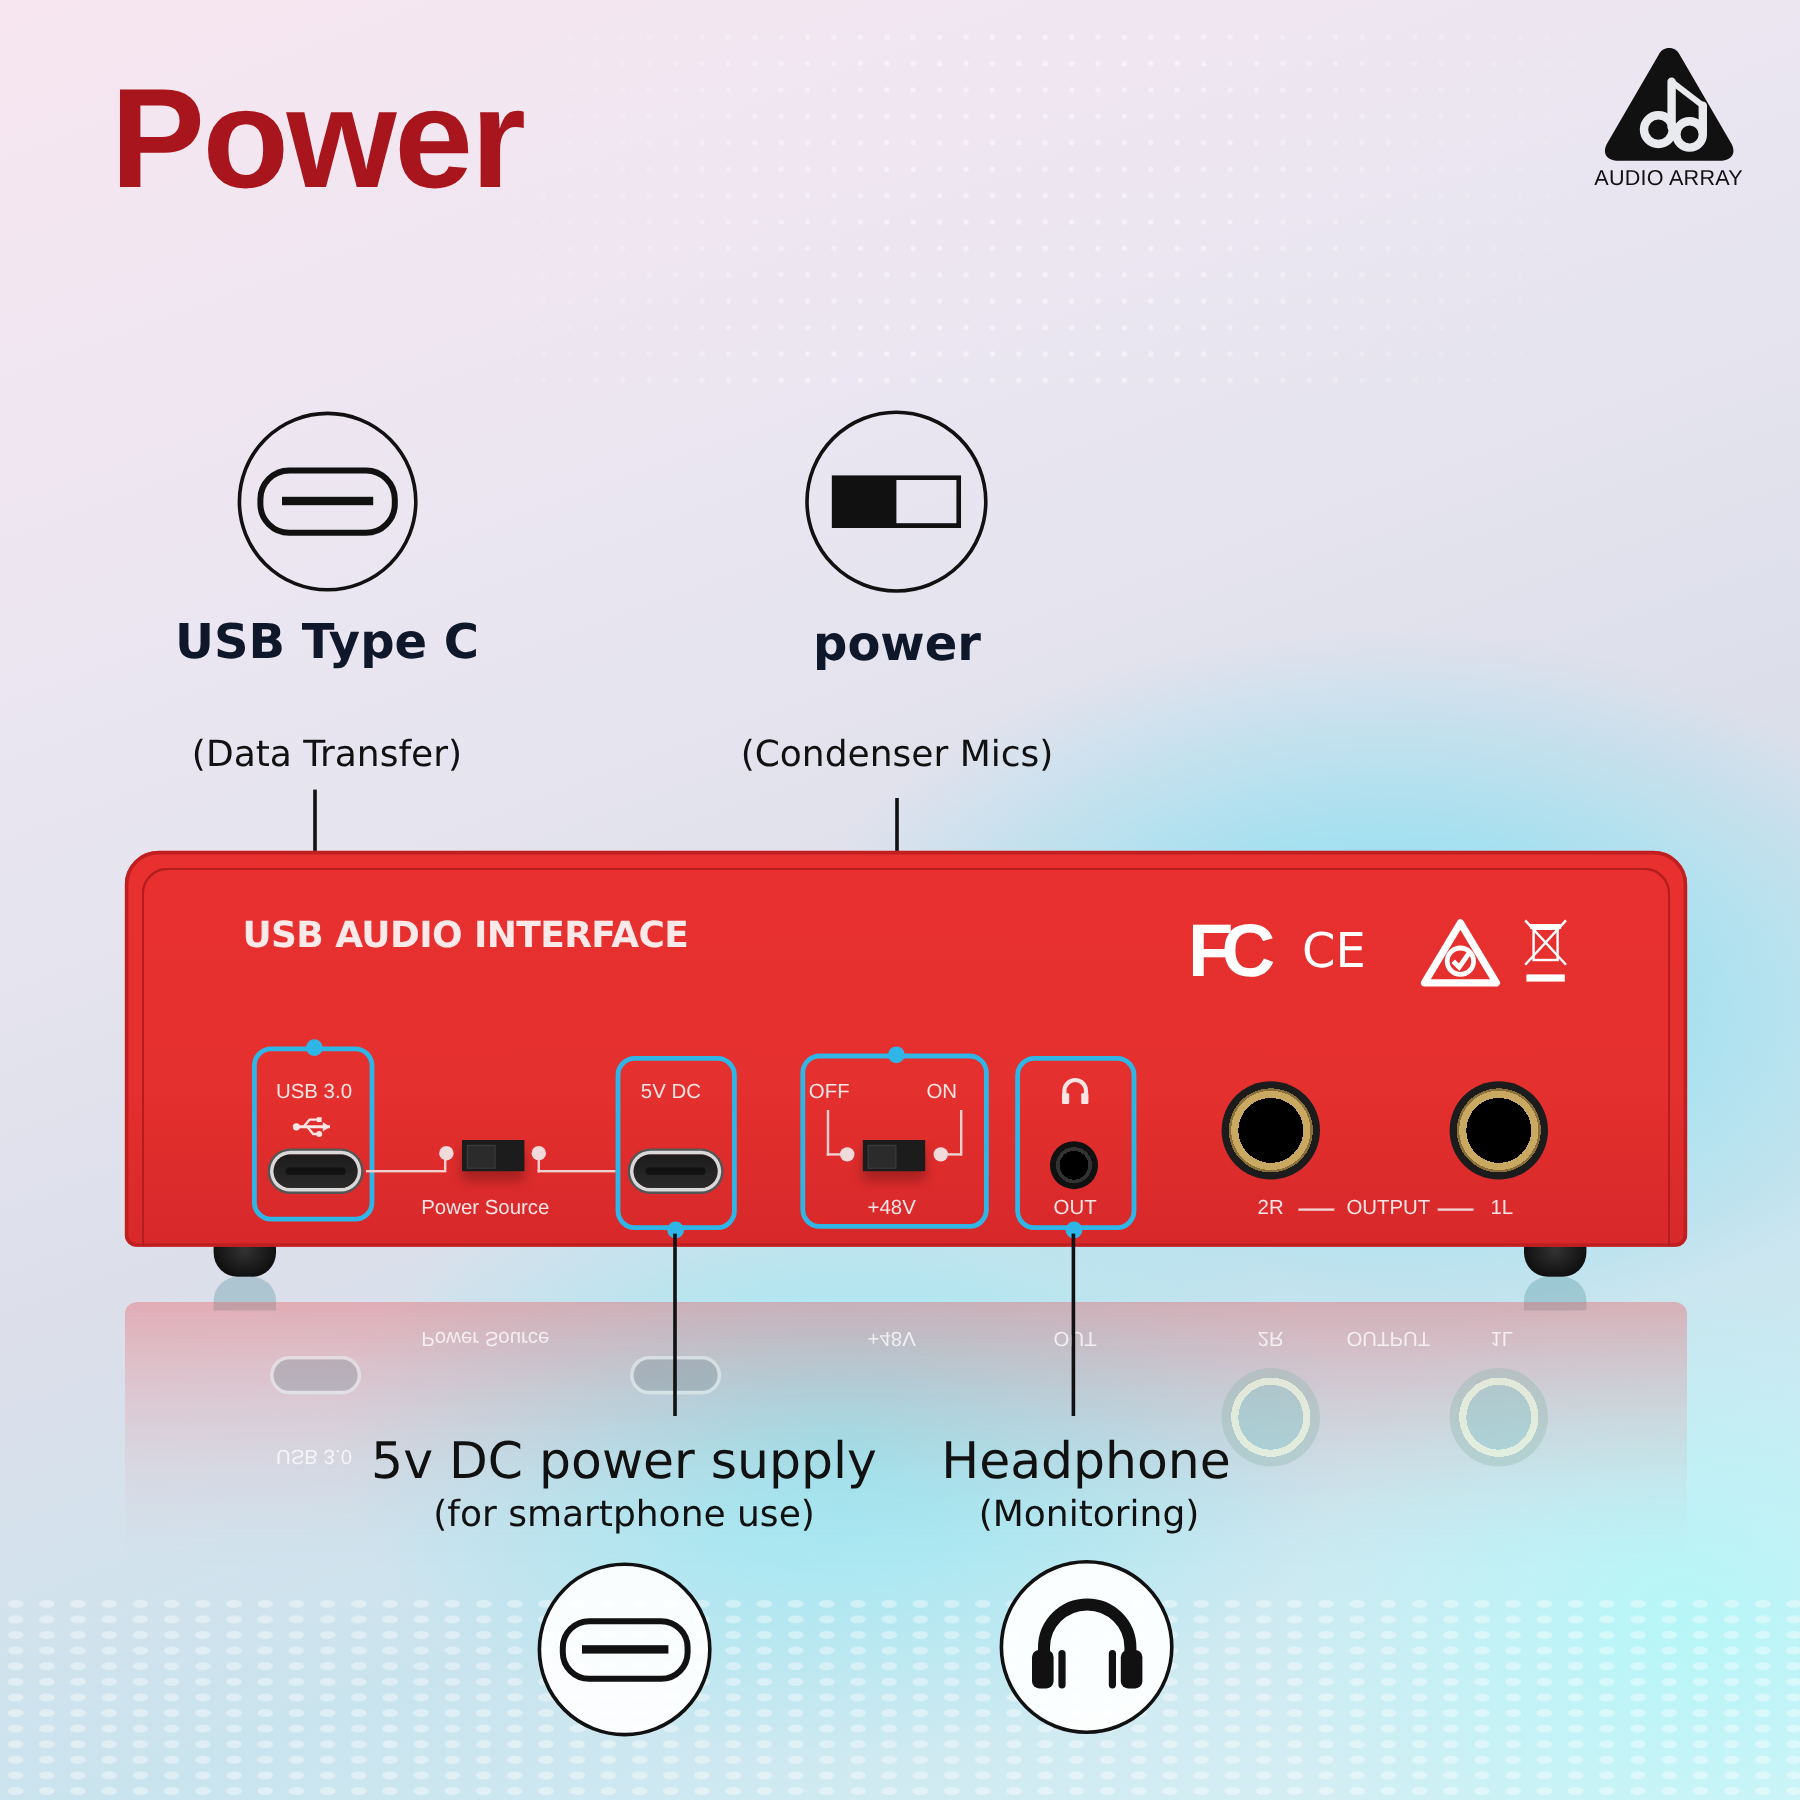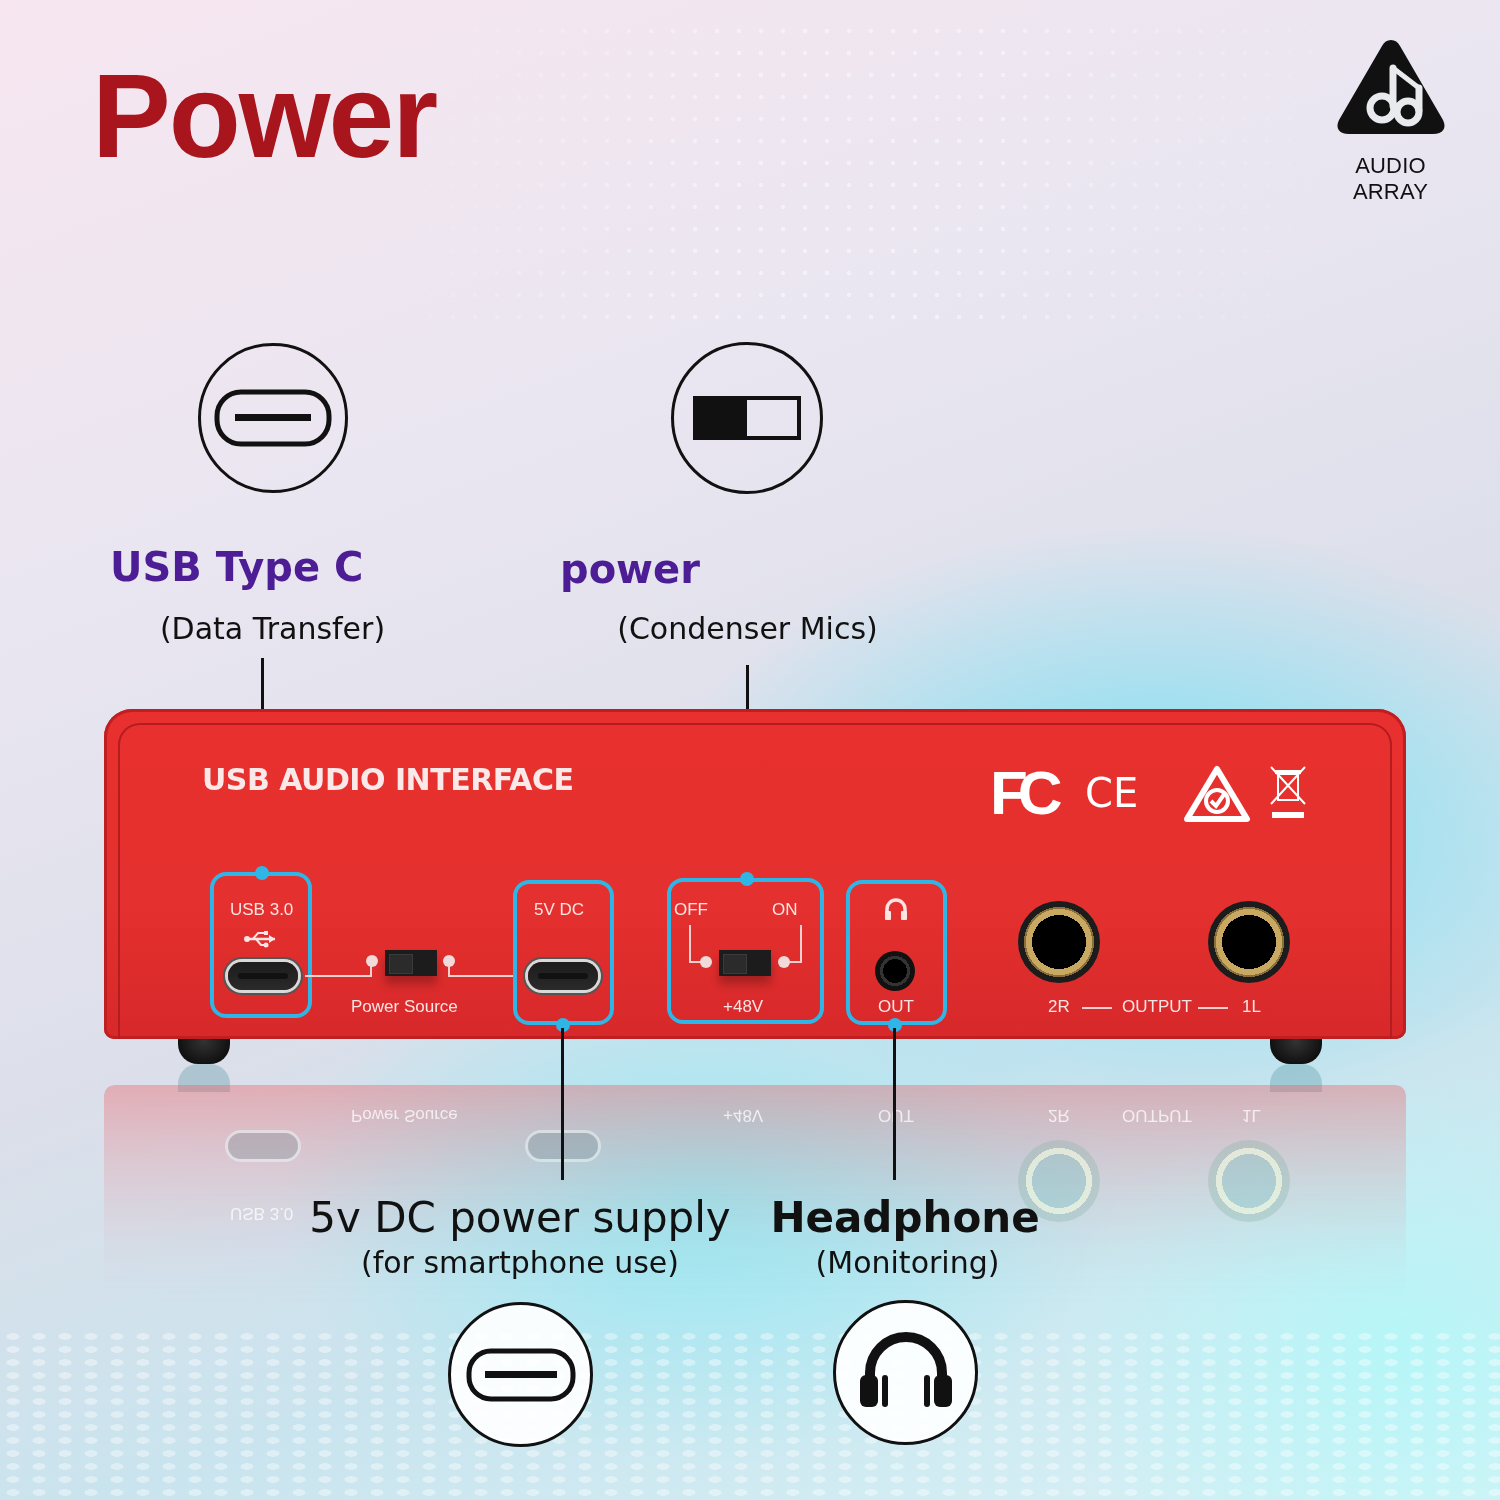--- a/index.html
+++ b/index.html
@@ -39,37 +39,37 @@
     line-height: 88px;
     letter-spacing: -2px;
   }
   .title div { display: block; }
 
   
   .logo { left: 1318px; top: 36px; width: 145px; text-align: center; }
   .logo svg { display: block; margin: 0 auto; }
   .logo-text {
     font-family: "Liberation Sans", sans-serif;
-    font-size: 22px; color: #111; letter-spacing: 0.2px; margin-top: 17px;
+    font-size: 18px; color: #111; letter-spacing: 0.2px; margin-top: 2px;
   }
 
   
   .circle {
     position: absolute; border-radius: 50%;
     border: 3px solid #111;
     display: flex; align-items: center; justify-content: center;
     background: rgba(255,255,255,0.0);
   }
   .circle.light { background: rgba(255,255,255,0.92); }
 
   .feat-title {
-    position: absolute; text-align: left;
+    position: absolute; text-align: center;
     font-family: "DejaVu Sans", sans-serif;
-    font-weight: 700; color: #4c1d95;
-    font-size: 40px; line-height: 46px; margin-top: 32px;
+    font-weight: 700; color: #0f172a;
+    font-size: 40px; line-height: 46px;
   }
   .feat-sub {
     position: absolute; text-align: center;
     font-family: "DejaVu Sans", sans-serif;
     color: #111; font-size: 30px; line-height: 34px;
   }
   .feat-title-light {
     position: absolute; text-align: center;
     font-family: "DejaVu Sans", sans-serif;
     color: #111; font-size: 42px; line-height: 46px; font-weight: 400;
@@ -316,21 +316,21 @@
 
 <div class="feat-title-light" style="left:290px; top:1195px; width:460px;">5v DC power supply</div>
 <div class="feat-sub" style="left:290px; top:1246px; width:460px;">(for smartphone use)</div>
 <div class="circle light" style="left:448px; top:1302px; width:145px; height:145px;">
   <svg width="112" height="60" viewBox="0 0 112 60">
     <rect x="4" y="6" width="104" height="48" rx="22" fill="none" stroke="#111" stroke-width="5"></rect>
     <rect x="20" y="26" width="72" height="7" fill="#111"></rect>
   </svg>
 </div>
 
-<div class="feat-title-light" style="left:760px; top:1195px; width:290px;font-weight:bold;">Headphone</div>
+<div class="feat-title-light" style="left:760px; top:1195px; width:290px;">Headphone</div>
 <div class="feat-sub" style="left:760px; top:1246px; width:295px;">(Monitoring)</div>
 <div class="circle light" style="left:833px; top:1300px; width:145px; height:145px;">
   <svg width="100" height="100" viewBox="0 0 100 100">
     <path d="M14 72 L14 50 A36 36 0 0 1 86 50 L86 72" fill="none" stroke="#111" stroke-width="10"></path>
     <rect x="4" y="52" width="18" height="32" rx="6" fill="#111"></rect>
     <rect x="78" y="52" width="18" height="32" rx="6" fill="#111"></rect>
     <rect x="26" y="52" width="6" height="32" rx="3" fill="#111"></rect>
     <rect x="68" y="52" width="6" height="32" rx="3" fill="#111"></rect>
   </svg>
 </div>

